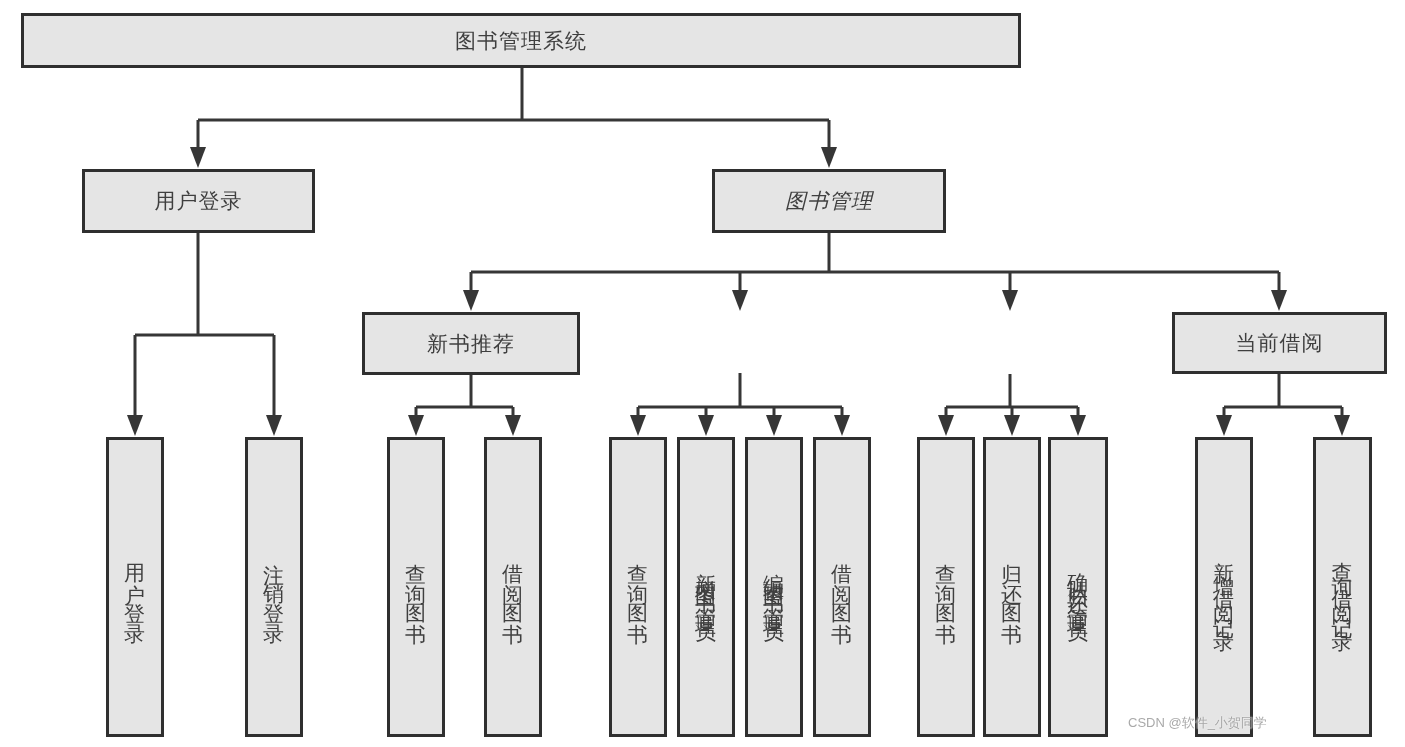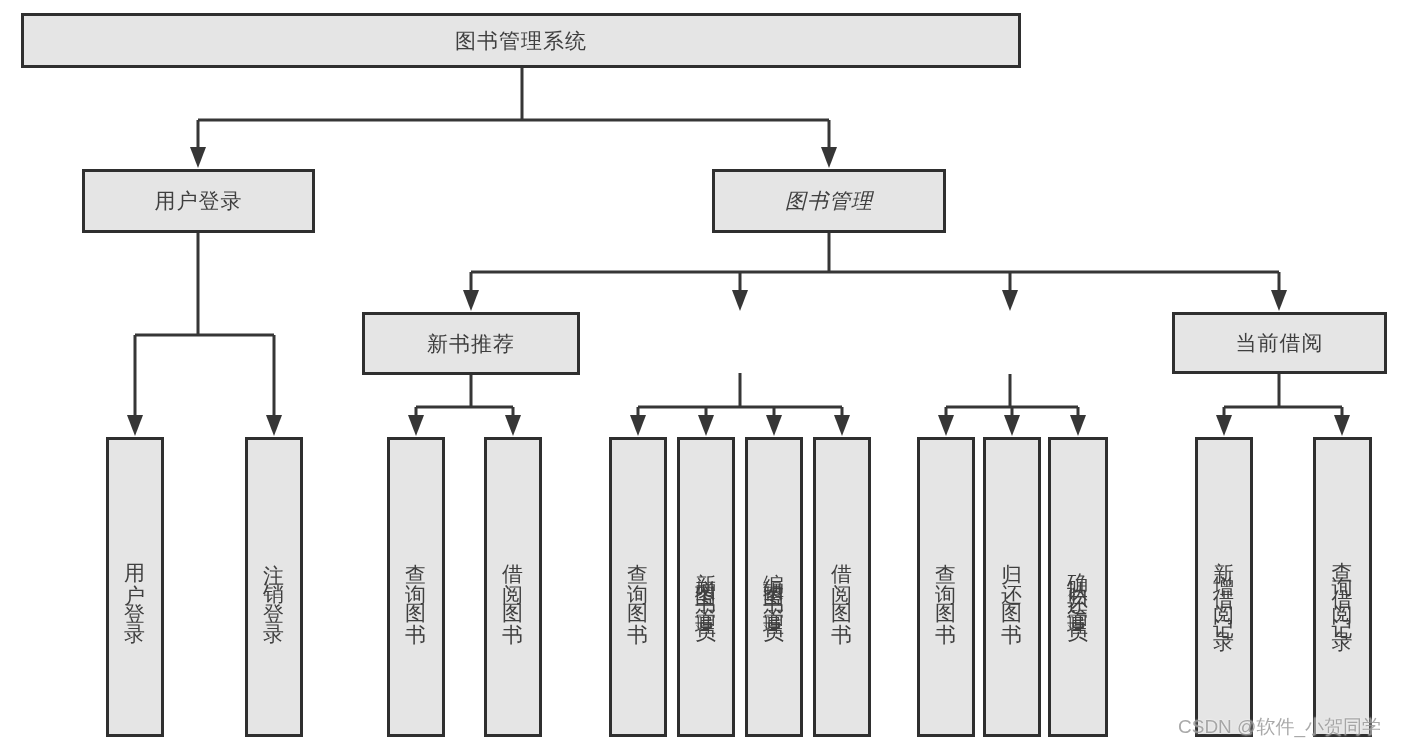--- a/index.html
+++ b/index.html
@@ -36,23 +36,23 @@
     writing-mode: vertical-rl;
     text-orientation: mixed;
     font-size: 21px;
     line-height: 1;
   }
   .s-short { letter-spacing: 20px; }
   .s-med   { letter-spacing: 14px; }
   .s-long  { letter-spacing: 7px;  }
   .watermark {
     position: absolute;
-    left: 1178px;
+    left: 1128px;
     top: 714px;
-    font-size: 19px;
+    font-size: 13px;
     color: rgba(140, 140, 140, 0.75);
     white-space: nowrap;
     z-index: 5;
     text-shadow: 0 0 2px rgba(255,255,255,0.9);
   }
 </style>
 </head>
 <body>
 
 <div class="canvas">

